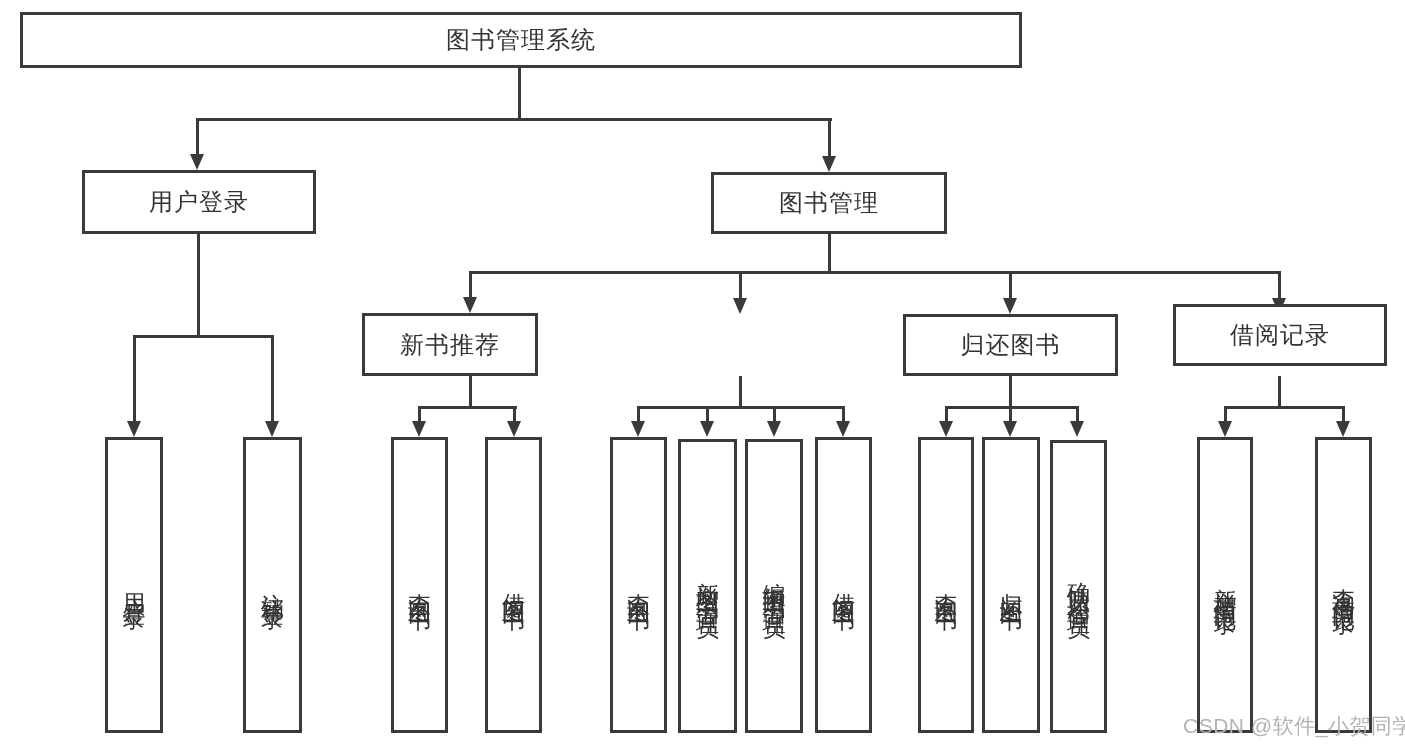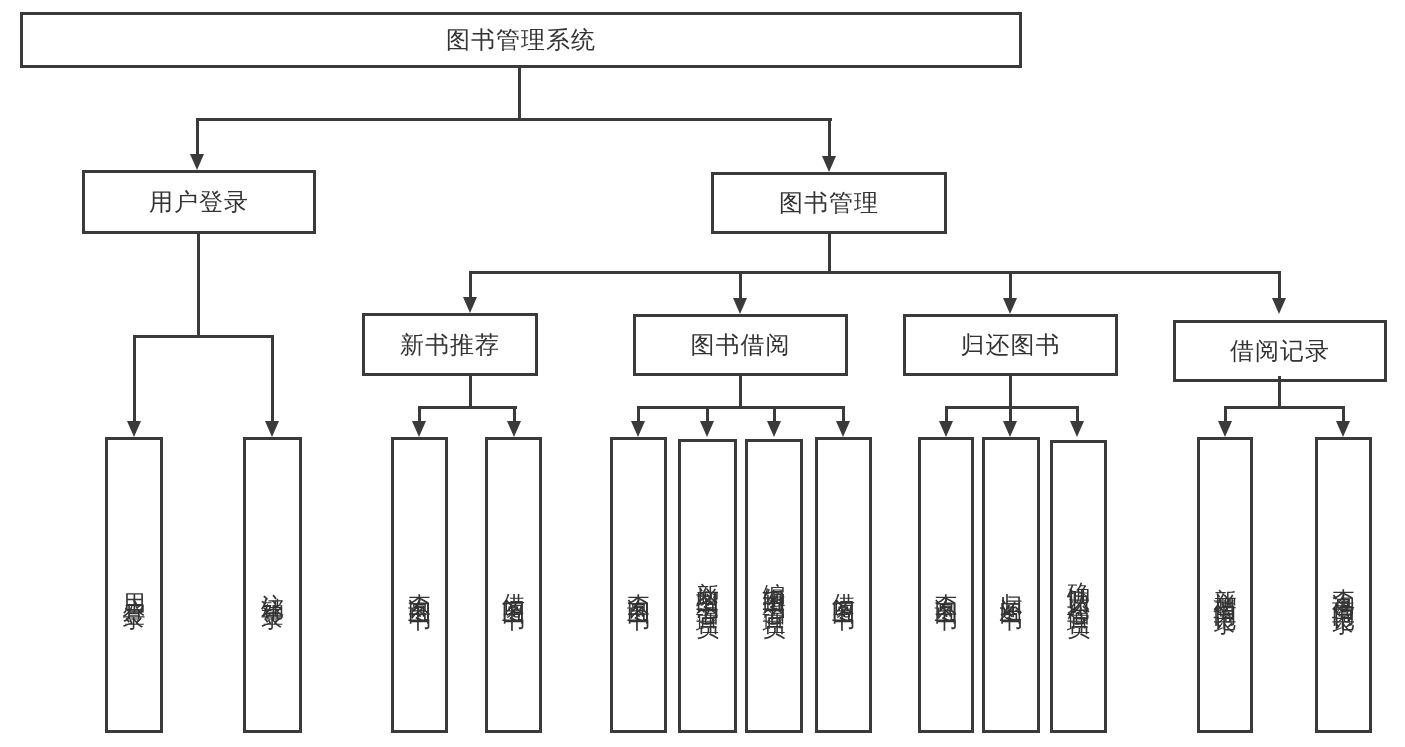--- a/index.html
+++ b/index.html
@@ -91,27 +91,24 @@
   <div class="vline" style="left:739px; top:271px; height:29px;"></div>
   <div class="arw" style="left:733px; top:298px;"></div>
   <div class="vline" style="left:1009px; top:271px; height:29px;"></div>
   <div class="arw" style="left:1003px; top:298px;"></div>
   <div class="vline" style="left:1278px; top:271px; height:29px;"></div>
   <div class="arw" style="left:1272px; top:298px;"></div>
 
   <div class="box" style="left:362px; top:313px; width:176px; height:63px;">
     <span>新书推荐</span>
   </div>
-  <div class="box" style="left:633px; top:314px; width:215px; height:62px;">
-    <span>图书借阅</span>
-  </div>
   <div class="box" style="left:903px; top:314px; width:215px; height:62px;">
     <span>归还图书</span>
   </div>
-  <div class="box" style="left:1173px; top:320px; width:214px; height:62px;">
+  <div class="box" style="left:1173px; top:304px; width:214px; height:62px;">
     <span>借阅记录</span>
   </div>
 
   <div class="vline" style="left:469px; top:376px; height:33px;"></div>
   <div class="hline" style="left:418px; top:406px; width:99px;"></div>
   <div class="vline" style="left:418px; top:406px; height:17px;"></div>
   <div class="arw" style="left:412px; top:421px;"></div>
   <div class="vline" style="left:513px; top:406px; height:17px;"></div>
   <div class="arw" style="left:507px; top:421px;"></div>
 
@@ -179,14 +176,15 @@
     <span>确认归还（管理员）</span>
   </div>
 
   <div class="box vbox" style="left:1197px; top:437px; width:56px; height:296px;">
     <span>新增借阅记录</span>
   </div>
   <div class="box vbox" style="left:1315px; top:437px; width:57px; height:296px;">
     <span>查询借阅记录</span>
   </div>
 
+  <div class="watermark">CSDN @软件_小贺同学</div>
 
 </div>
 
 </body></html>

